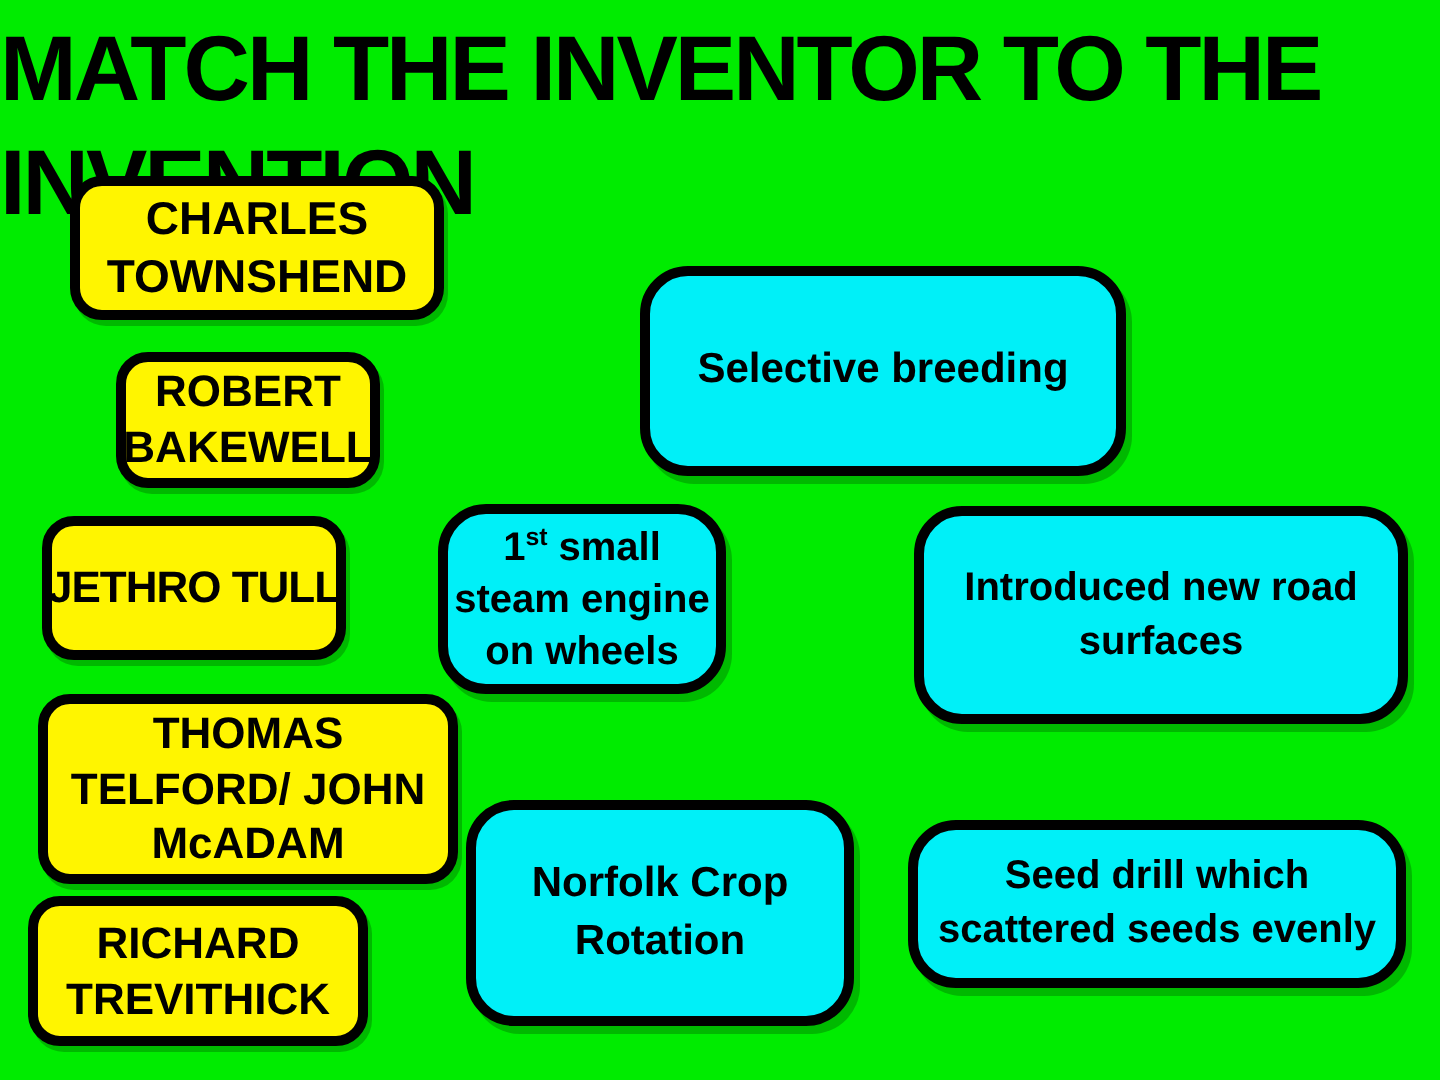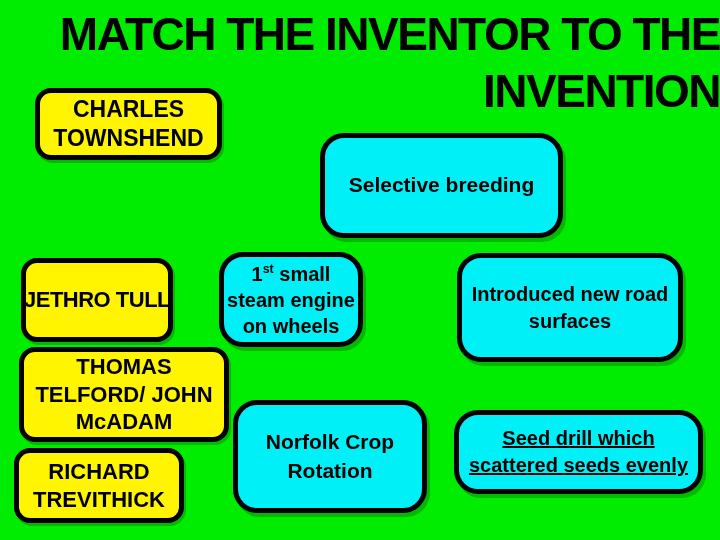--- a/index.html
+++ b/index.html
@@ -16,21 +16,21 @@
     overflow: hidden;
   }
   .slide {
     position: relative;
     width: 720px; height: 540px;
     background: var(--bg);
   }
   .title {
     position: absolute;
     top: 6px; left: 0; width: 720px;
-    text-align: right;
+    text-align: left;
     font-size: 46px;
     font-weight: bold;
     color: var(--text);
     line-height: 57px;
     letter-spacing: -1.5px;
   }
   .box {
     position: absolute;
     display: flex;
     align-items: center;
@@ -54,44 +54,47 @@
     border-radius: 24px;
     font-size: 21px;
     line-height: 1.35;
     box-shadow: 3px 4px 0 rgba(0,110,0,0.40);
     text-align: center;
   }
   sup { font-size: 0.62em; line-height: 0; }
 
   .b-charles  { left: 35px;  top: 88px;  width: 187px; height: 72px; }
   .b-robert   { left: 58px;  top: 176px; width: 132px; height: 68px; font-size: 22px; }
-  .b-jethro   { left: 21px;  top: 258px; width: 152px; height: 84px; font-size: 22px; white-space: nowrap; letter-spacing: -0.5px; }
+  .b-jethro   { left: 21px;  top: 258px; width: 152px; height: 72px; font-size: 22px; white-space: nowrap; letter-spacing: -0.5px; }
   .b-thomas   { left: 19px;  top: 347px; width: 210px; height: 95px; font-size: 22px; line-height: 1.25; }
   .b-richard  { left: 14px;  top: 448px; width: 170px; height: 75px; font-size: 22px; }
 
   .b-selective { left: 320px; top: 133px; width: 243px; height: 105px; }
   .b-steam     { left: 219px; top: 252px; width: 144px; height: 95px;  font-size: 20px; line-height: 1.3; }
-  .b-road      { left: 457px; top: 253px; width: 226px; height: 109px; font-size: 20px; }
+  .b-road      { left: 457px; top: 253px; width: 247px; height: 109px; font-size: 20px; }
   .b-norfolk   { left: 233px; top: 400px; width: 194px; height: 113px; }
-  .b-seed      { left: 454px; top: 410px; width: 249px; height: 84px; font-size: 20px; text-decoration: underline; }
+  .b-seed      { left: 454px; top: 410px; width: 249px; height: 84px; font-size: 20px; }
 </style>
 </head>
 <body>
 
 <div class="slide">
 
   <div class="title">
     <div>MATCH THE INVENTOR TO THE</div>
     <div>INVENTION</div>
   </div>
 
   <div class="box yellow b-charles">
     <span>CHARLES TOWNSHEND</span>
   </div>
 
+  <div class="box yellow b-robert">
+    <span>ROBERT BAKEWELL</span>
+  </div>
 
   <div class="box yellow b-jethro">
     <span>JETHRO TULL</span>
   </div>
 
   <div class="box yellow b-thomas">
     <span>THOMAS TELFORD/ JOHN McADAM</span>
   </div>
 
   <div class="box yellow b-richard">

